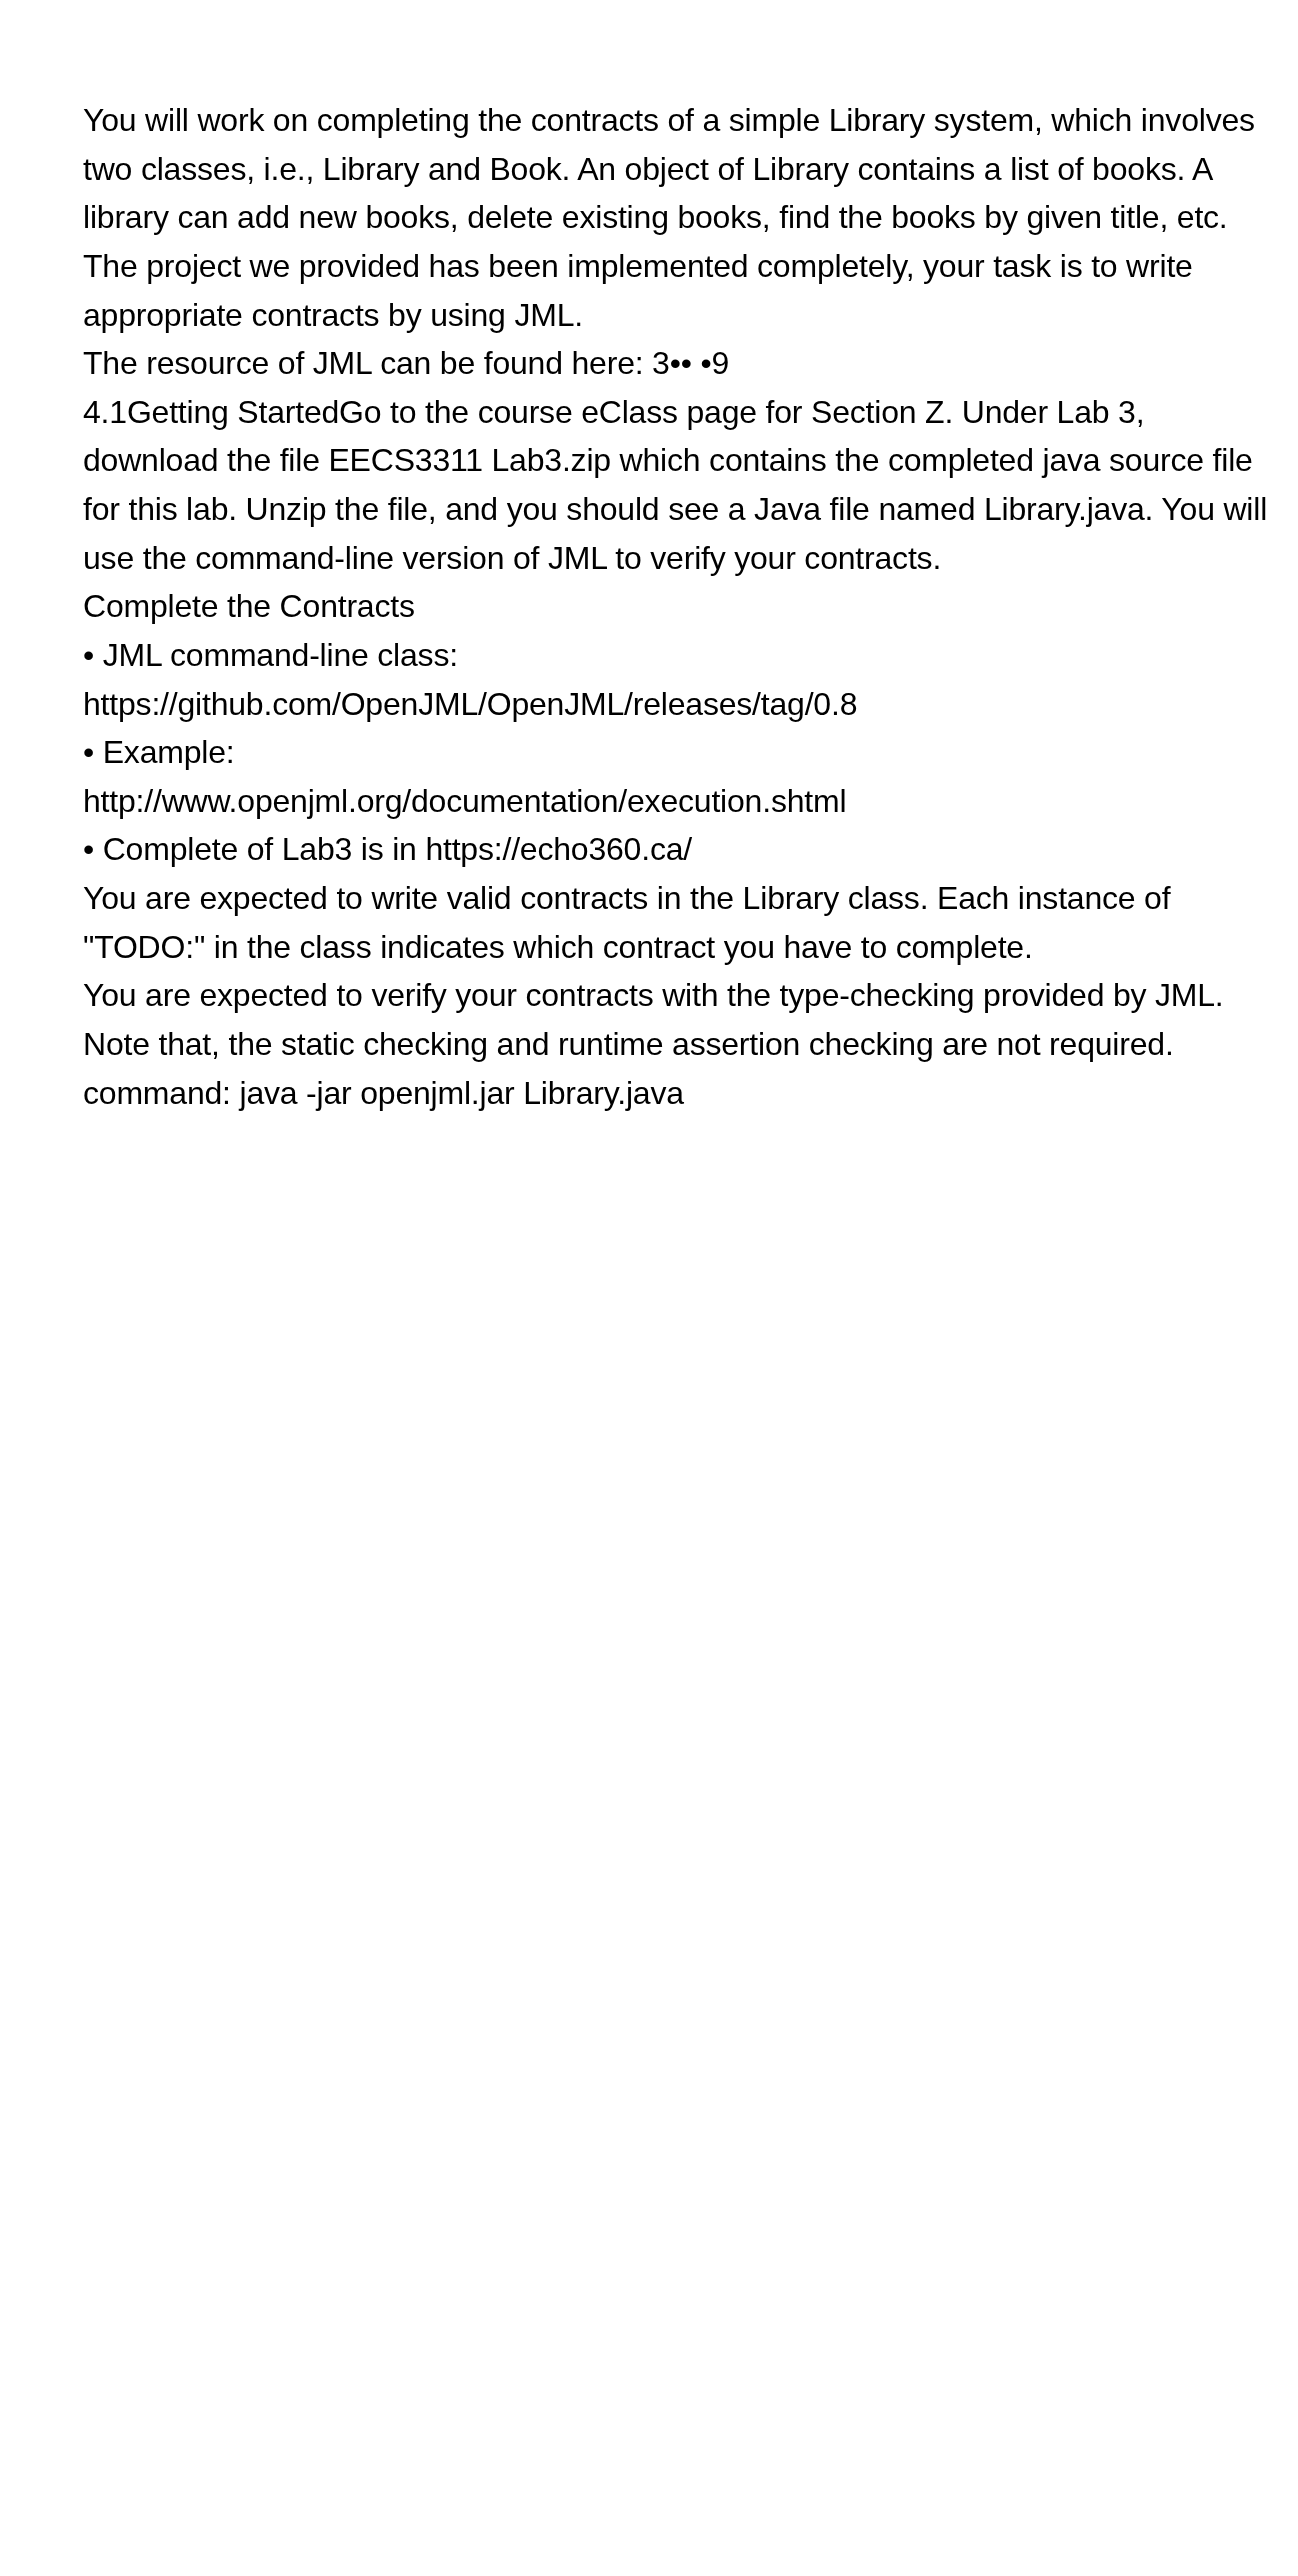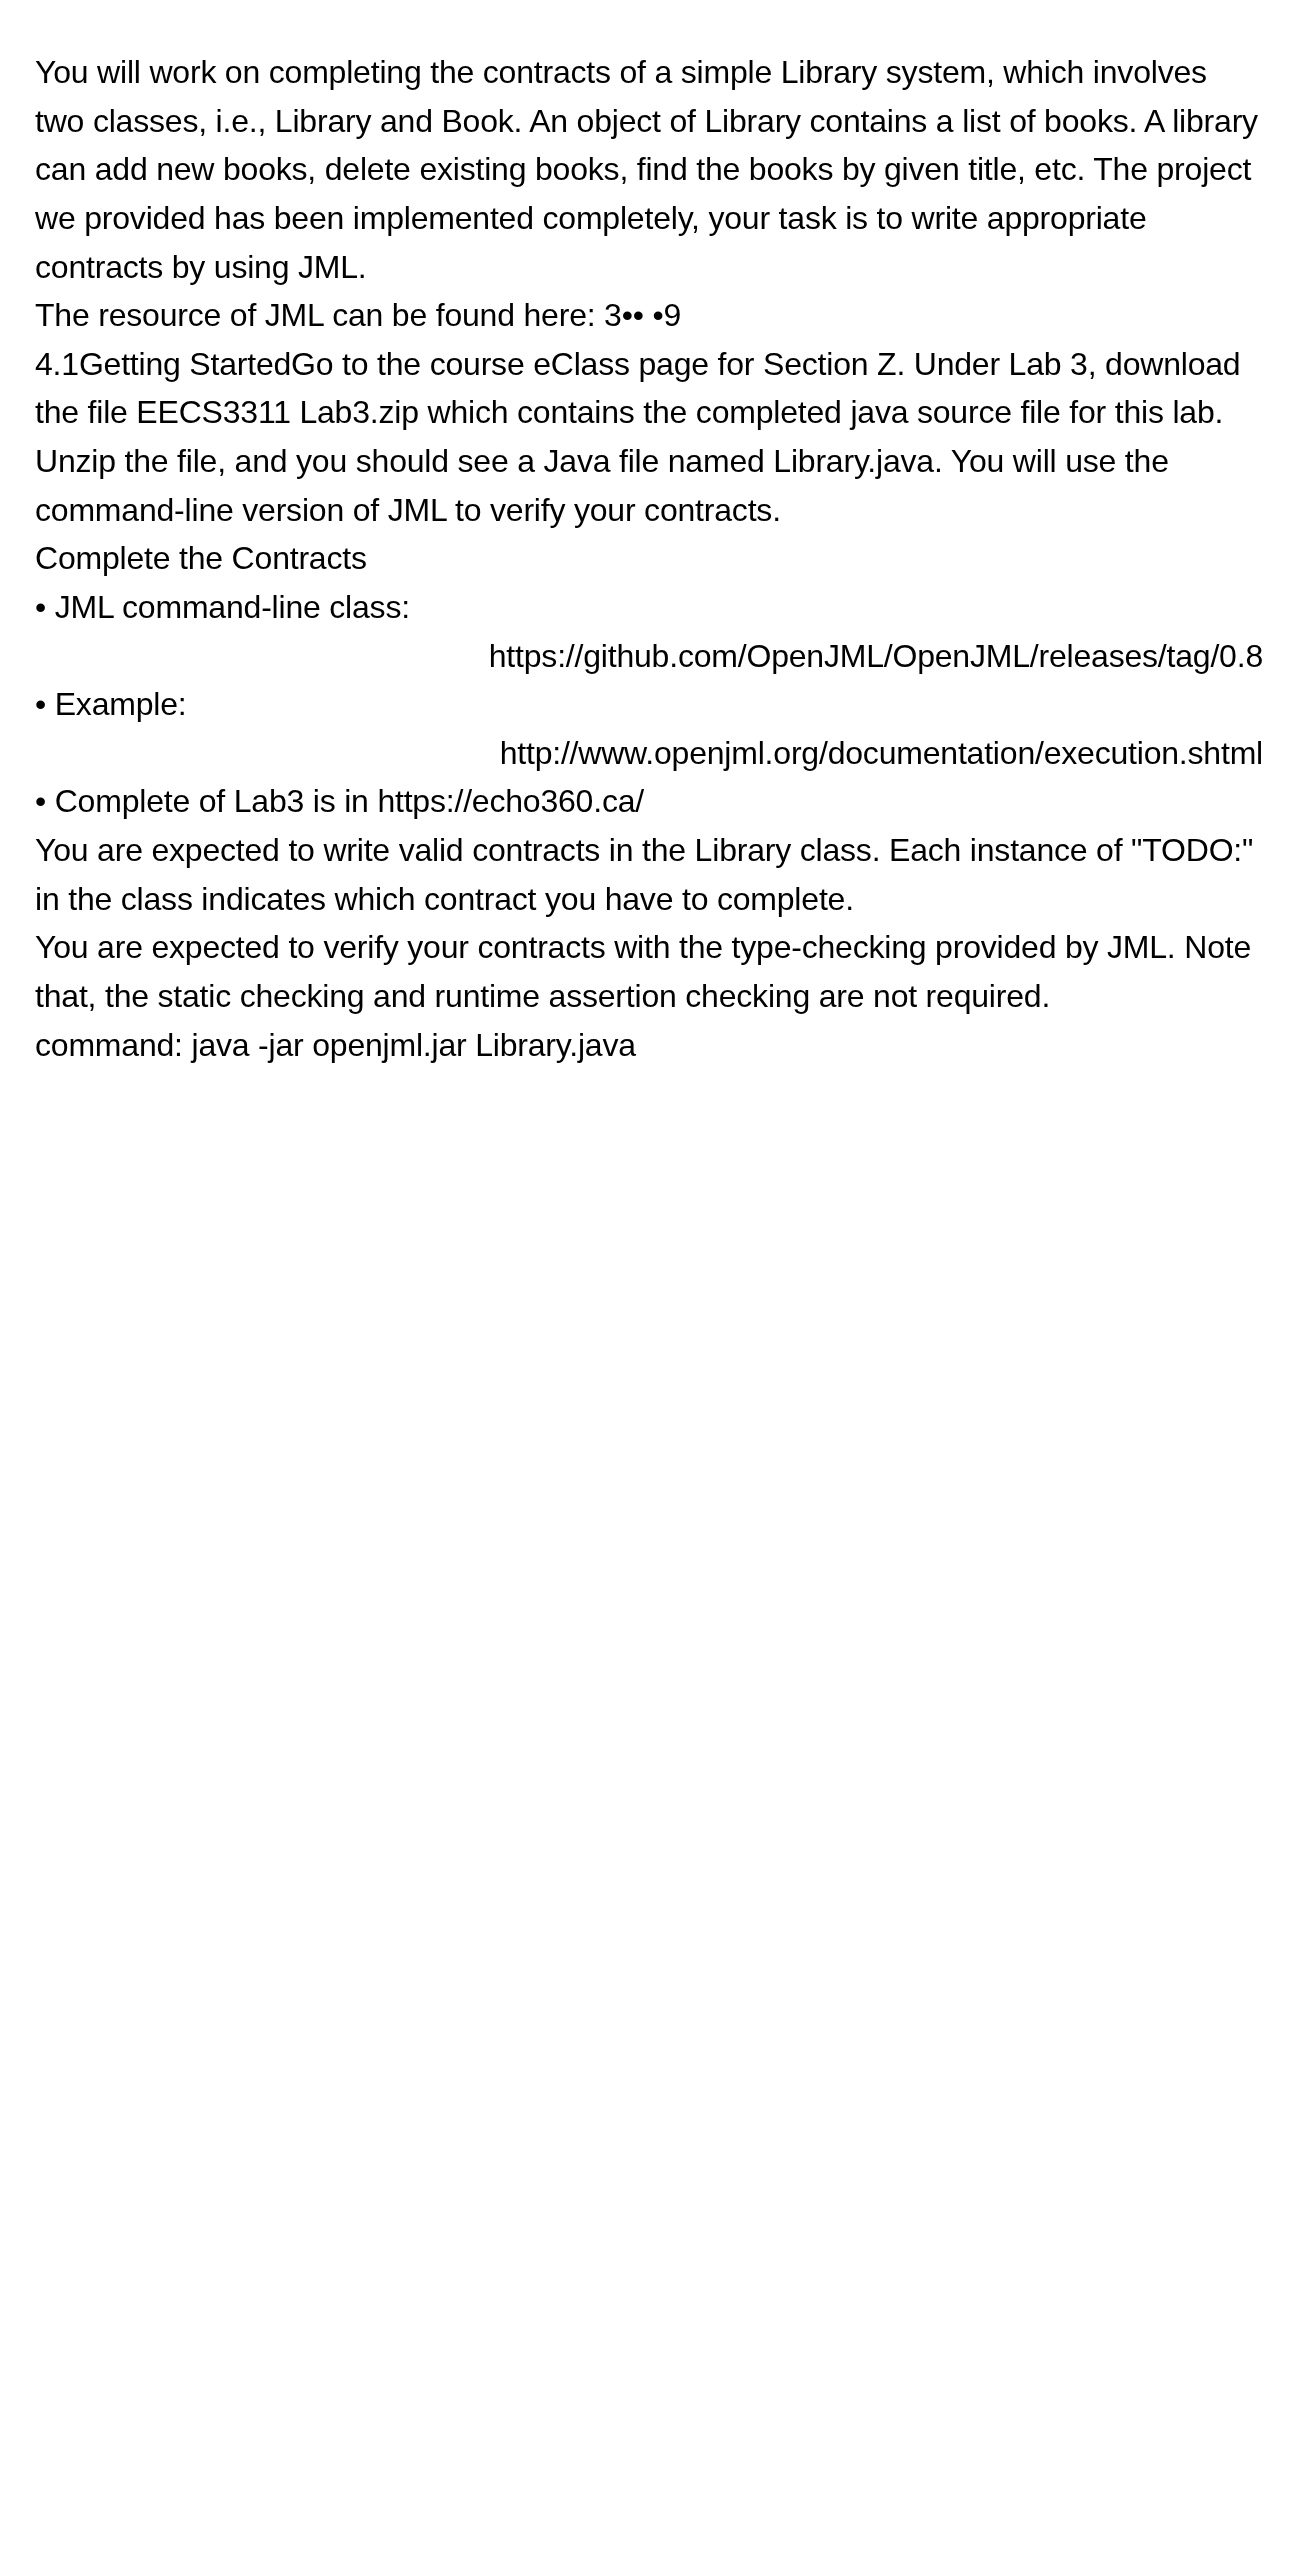--- a/index.html
+++ b/index.html
@@ -1,16 +1,16 @@
 <!DOCTYPE html>
 <html style="font-size:14px"><head>
   <meta charset="utf-8">
   <style>
     * {
-      margin: 0;
+      margin: 16px;
       padding: 0;
       box-sizing: border-box;
     }
     body {
       font-family: -apple-system, BlinkMacSystemFont, "Segoe UI", Helvetica, Arial, sans-serif;
       font-size: 32px;
       line-height: 1.52;
       color: #000;
       background: #fff;
       padding: 48px 35px 48px 35px;
@@ -21,21 +21,20 @@
     .content {
       max-width: 1229px;
     }
     p {
       margin: 0;
       word-wrap: break-word;
     }
     .nowrap {
       white-space: nowrap;
       overflow: visible;
-      text-align: right;
     }
   </style>
 </head>
 <body>
 
 <div class="content">
   <p>You will work on completing the contracts of a simple Library system, which involves two classes, i.e., Library and Book. An object of Library contains a list of books. A library can add new books, delete existing books, find the books by given title, etc. The project we provided has been implemented completely, your task is to write appropriate contracts by using JML.</p>
   <p>The resource of JML can be found here: 3•• •9</p>
   <p>4.1Getting StartedGo to the course eClass page for Section Z. Under Lab 3, download the file EECS3311 Lab3.zip which contains the completed java source file for this lab. Unzip the file, and you should see a Java file named Library.java. You will use the command-line version of JML to verify your contracts.</p>
   <p>Complete the Contracts</p>

